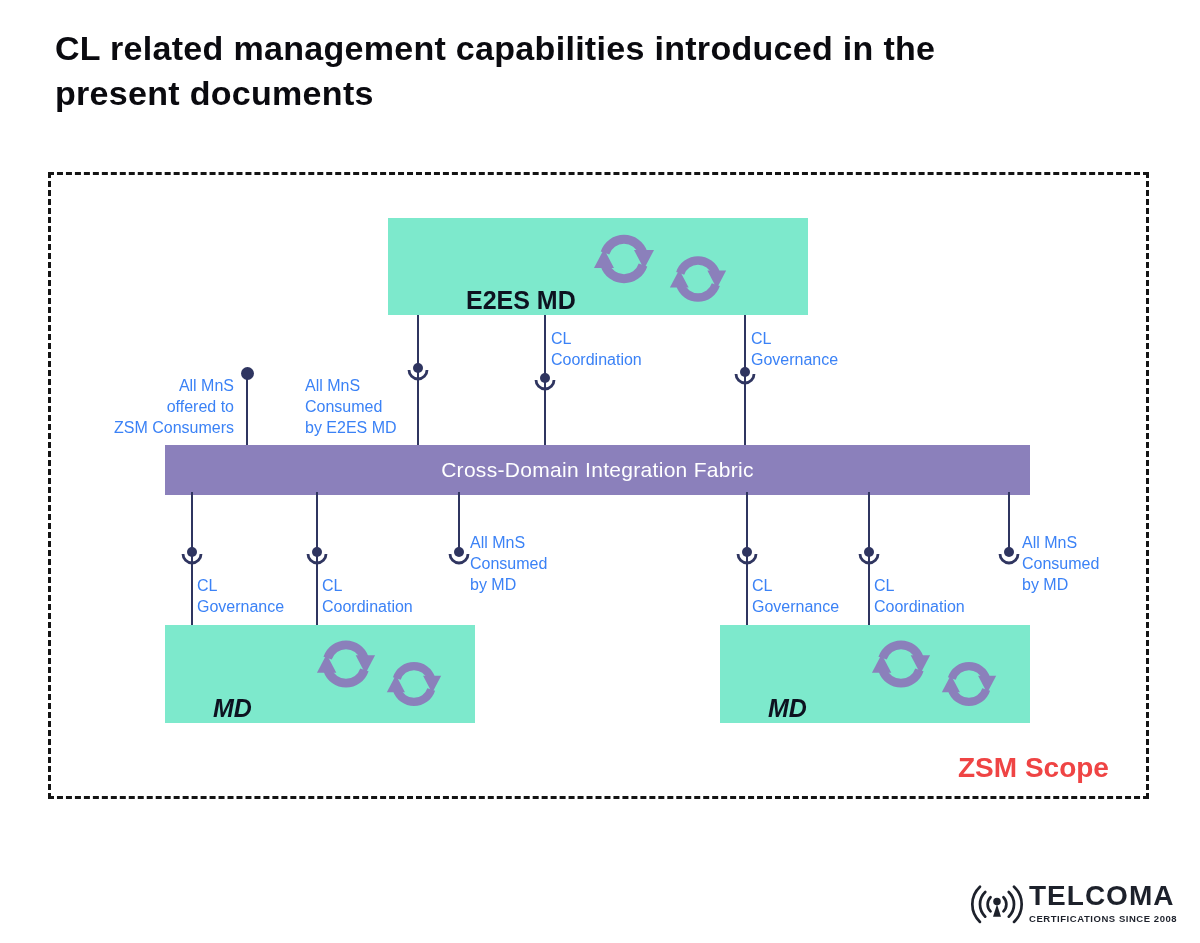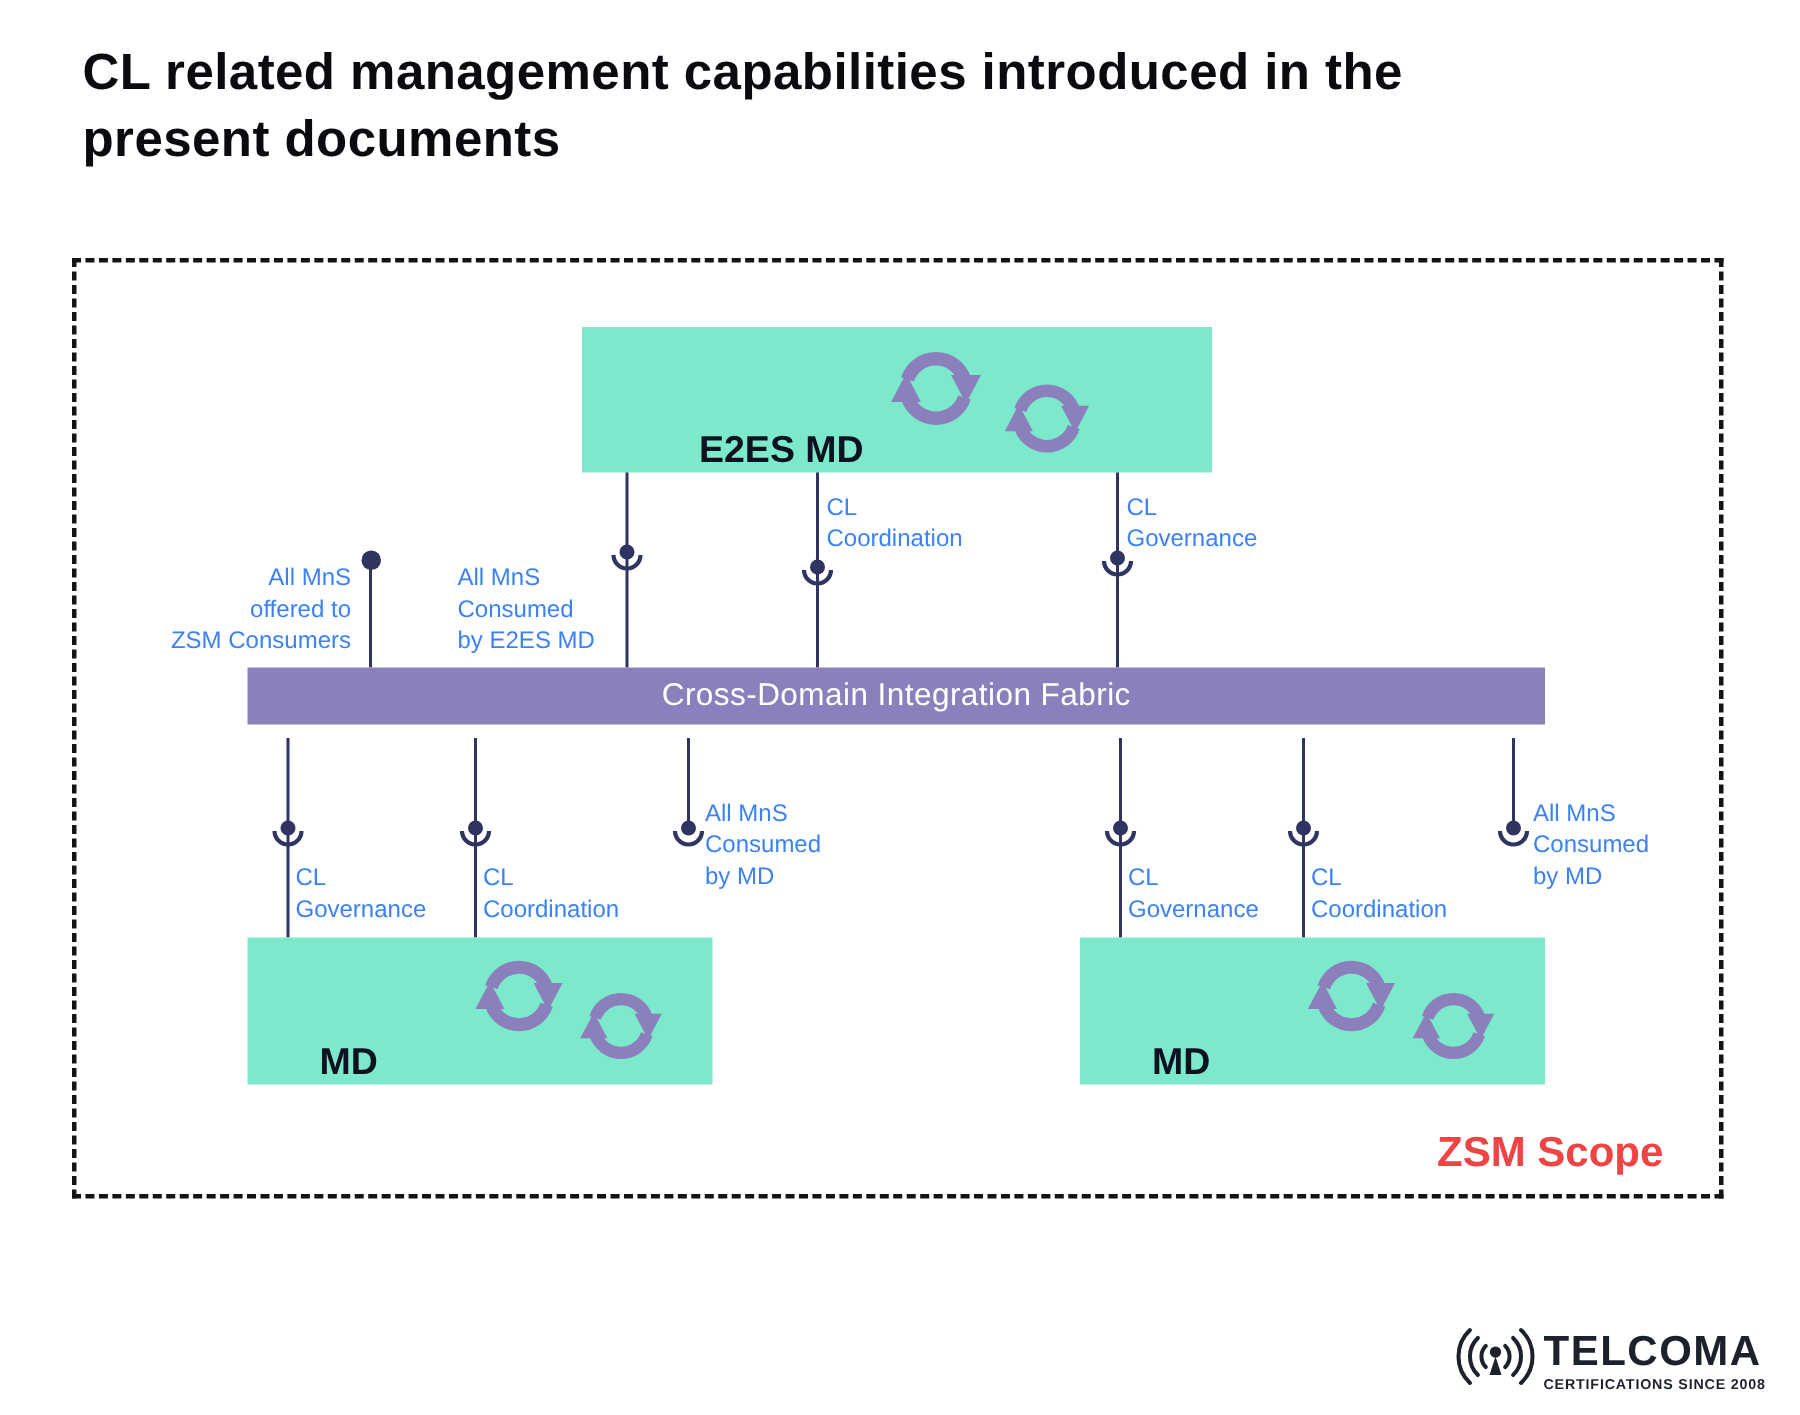--- a/index.html
+++ b/index.html
@@ -11,37 +11,37 @@
 
   .scope-box{position:absolute;left:48px;top:172px;width:1101px;height:627px;
              border:3px dashed #141414;box-sizing:border-box;}
 
   .node{position:absolute;background:#7DE9CC;display:flex;align-items:flex-end;}
   .node-label{font-size:25px;font-weight:600;color:#0d1220;}
   .node.e2es{left:388px;top:218px;width:420px;height:97px;}
   .node.e2es .node-label{margin-left:78px;}
   .node.mdl{left:165px;top:625px;width:310px;height:98px;}
   .node.mdr{left:720px;top:625px;width:310px;height:98px;}
-  .node.mdl .node-label,.node.mdr .node-label{margin-left:48px;}
+  .node.mdl .node-label,.node.mdr .node-label{margin-left:48px;font-style:italic;}
 
-  .fabric{position:absolute;left:165px;top:445px;width:865px;height:38px;background:#8B80BB;
+  .fabric{position:absolute;left:165px;top:445px;width:865px;height:50px;background:#8B80BB;
           display:flex;align-items:center;justify-content:center;
           color:#ffffff;font-size:21px;font-weight:500;letter-spacing:.3px;}
 
   .vline{position:absolute;width:2px;background:#2F3560;}
   .ball{position:absolute;width:13px;height:13px;border-radius:50%;background:#2F3560;}
   .socket{position:absolute;}
   .sync{position:absolute;}
 
   .lbl{position:absolute;font-size:16px;line-height:1.3;color:#3b82f6;white-space:pre-line;}
   .lbl.right{text-align:right;}
 
   .scope-label{position:absolute;left:958px;top:752px;font-size:28px;font-weight:700;color:#ef4444;}
 
-  .logo{position:absolute;left:970px;top:882px;display:flex;align-items:flex-end;}
+  .logo{position:absolute;left:970px;top:882px;display:flex;align-items:flex-start;}
   .logo-text{margin-left:5px;display:flex;flex-direction:column;}
   .logo-name{font-size:28px;font-weight:800;letter-spacing:1px;color:#1d212b;line-height:1;}
   .logo-tagline{font-size:9.5px;letter-spacing:.55px;color:#1d212b;margin-top:3px;font-weight:600;}
 </style>
 </head>
 <body>
 
 <div class="canvas">
 
   <svg width="0" height="0" style="position:absolute">

